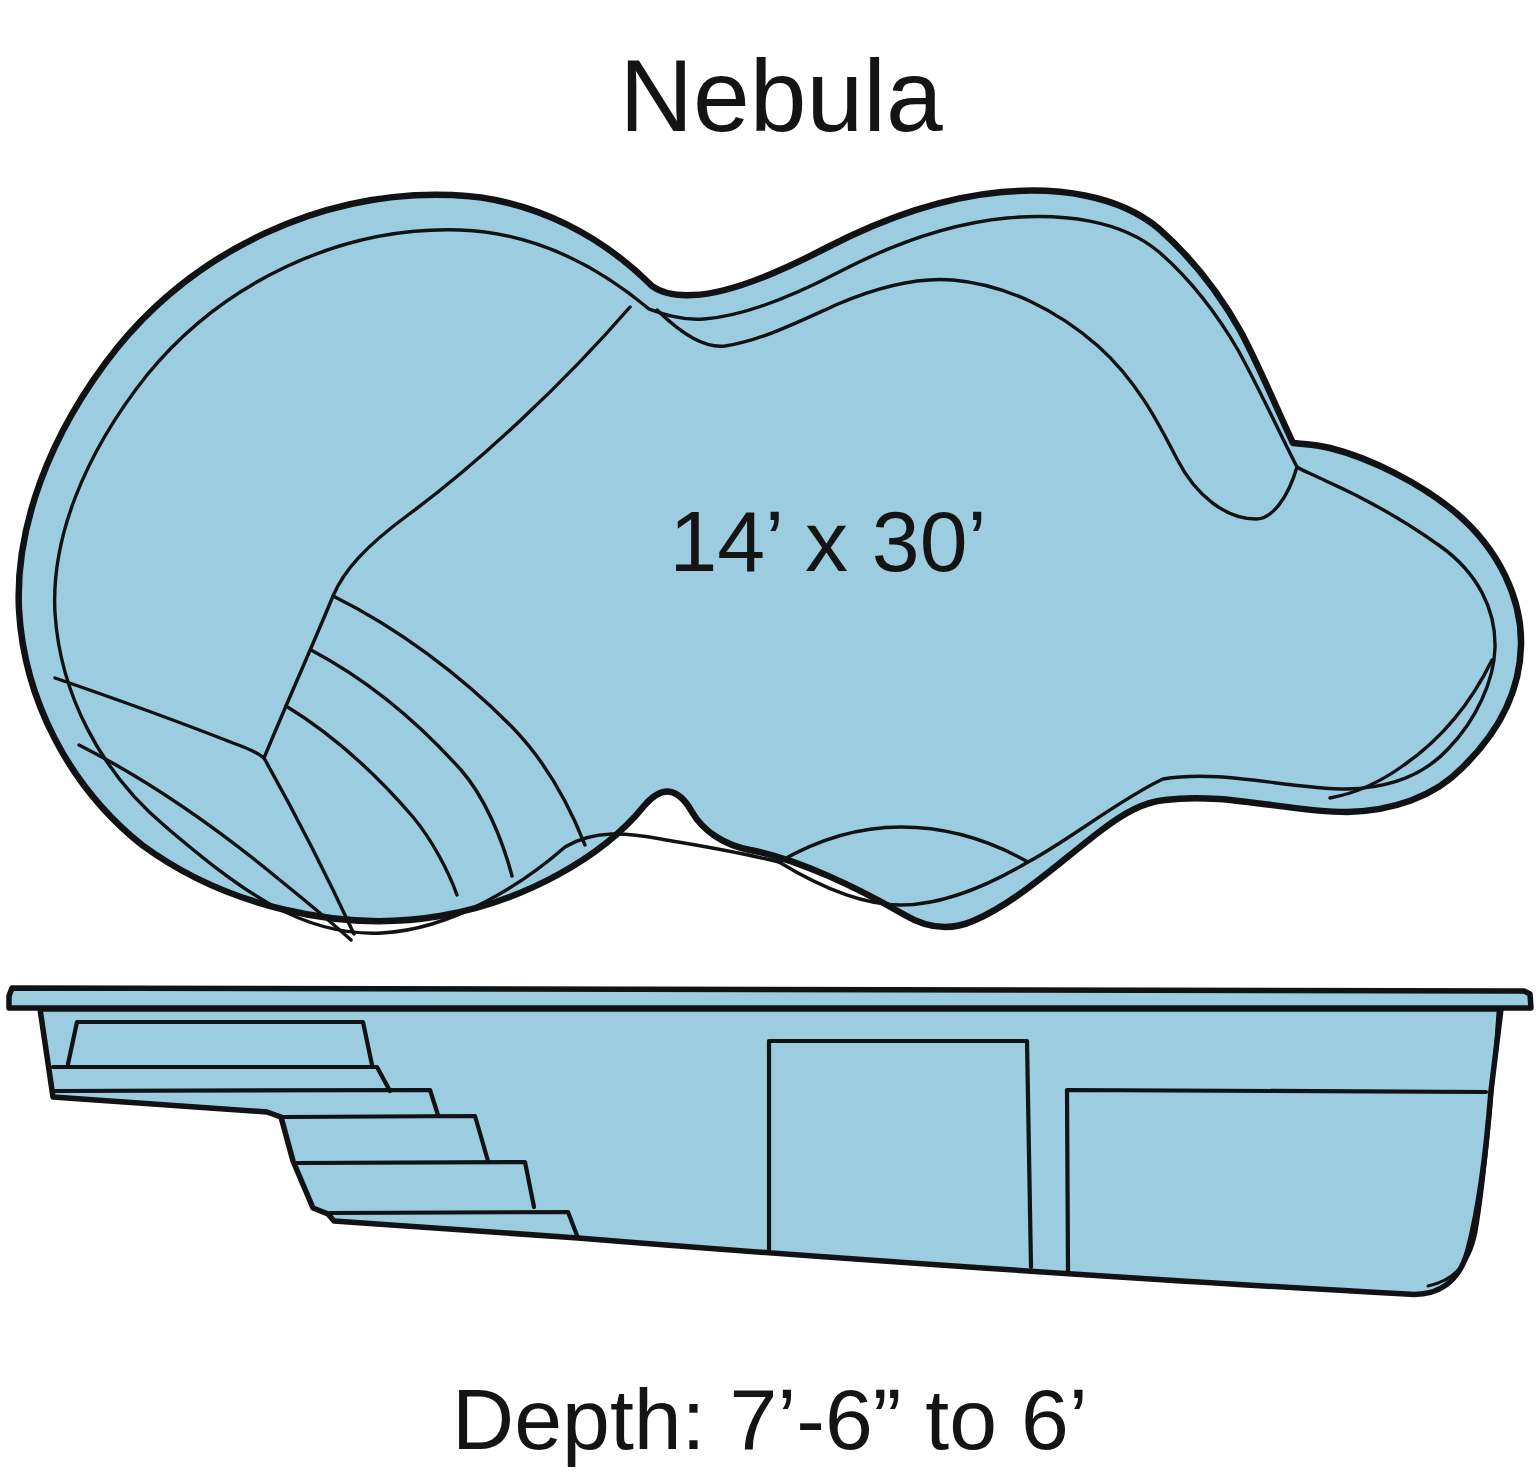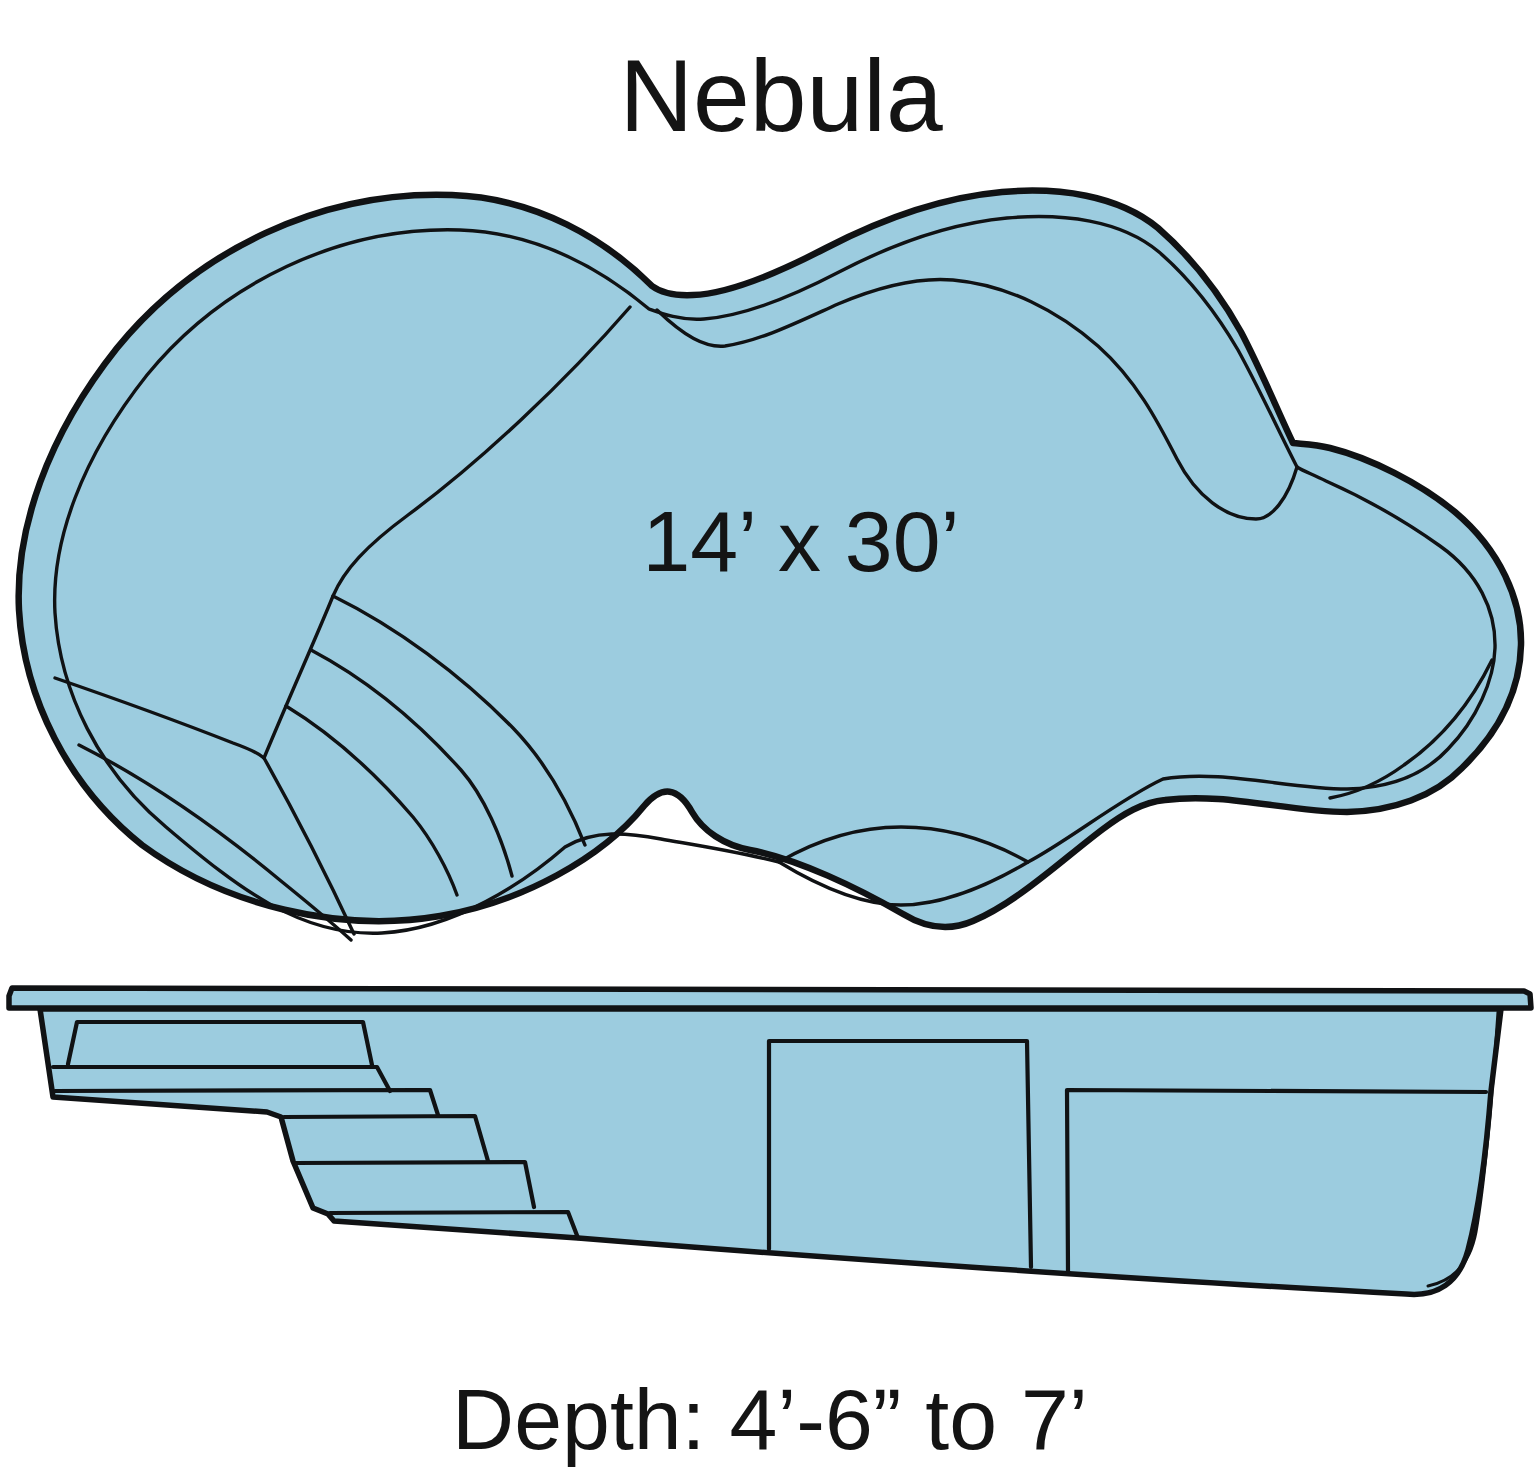--- a/index.html
+++ b/index.html
@@ -7,21 +7,21 @@
     position:relative;
     width:1536px;height:1476px;
     background:var(--background,#fff);
     font-family:"Liberation Sans",sans-serif;
     overflow:hidden;
     color:var(--text,#141414);
   }
   .diagram-svg{position:absolute;left:0;top:0;}
   .label{position:absolute;white-space:nowrap;line-height:1;color:var(--text,#141414);}
   .title{top:10px;left:781px;transform:translateX(-50%);font-size:102px;margin-top:35px;}
-  .size-label{top:498px;left:801px;transform:translateX(-50%);font-size:86px;}
+  .size-label{top:498px;left:828px;transform:translateX(-50%);font-size:86px;}
   .depth-label{top:1376px;left:770px;transform:translateX(-50%);font-size:86px;}
 
   .outer{fill:var(--pool-fill,#9CCCDF);stroke:var(--outline,#101214);stroke-width:6.5;stroke-linejoin:round;}
   .thin{fill:none;stroke:var(--outline,#101214);stroke-width:3.4;stroke-linecap:round;stroke-linejoin:round;}
   .side-outer{fill:var(--pool-fill,#9CCCDF);stroke:var(--outline,#101214);stroke-width:5.5;stroke-linejoin:round;}
   .tread{fill:none;stroke:var(--outline,#101214);stroke-width:4.2;stroke-linecap:round;stroke-linejoin:round;}
   .thin2{fill:none;stroke:var(--outline,#101214);stroke-width:3;stroke-linecap:round;}
 </style>
 </head>
 <body>
@@ -167,15 +167,15 @@
       <path class="tread" d="M 1068 1272 L 1067 1090 L 1486 1092"></path>
 
       <path class="thin2" d="
         M 1498 1012
         C 1493 1085 1486 1175 1476 1232
         C 1470 1264 1452 1281 1428 1286"></path>
     </g>
   </svg>
 
   <div class="label size-label">14’ x 30’</div>
-  <div class="label depth-label">Depth: 4’-6” to 7’</div>
+  <div class="label depth-label">Depth: 7’-6” to 6’</div>
 
 </div>
 
 </body></html>

